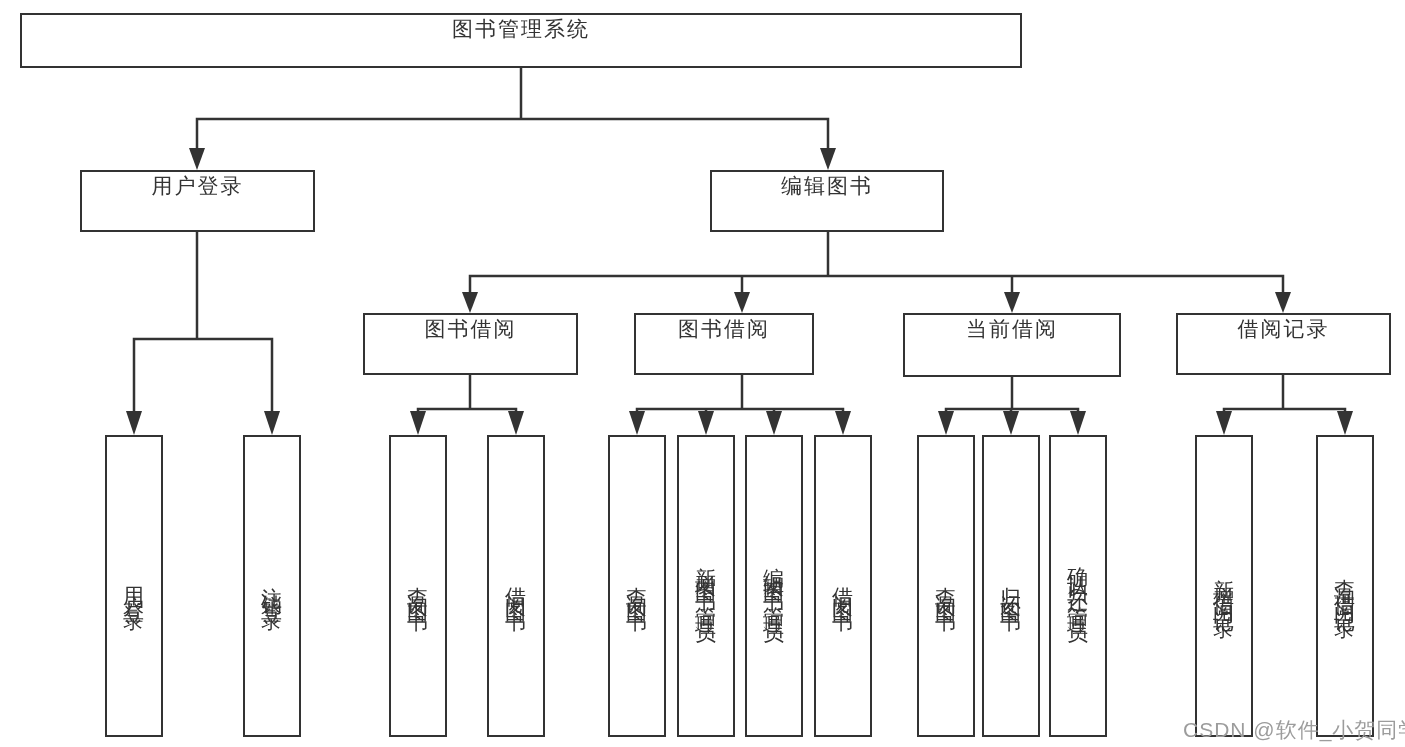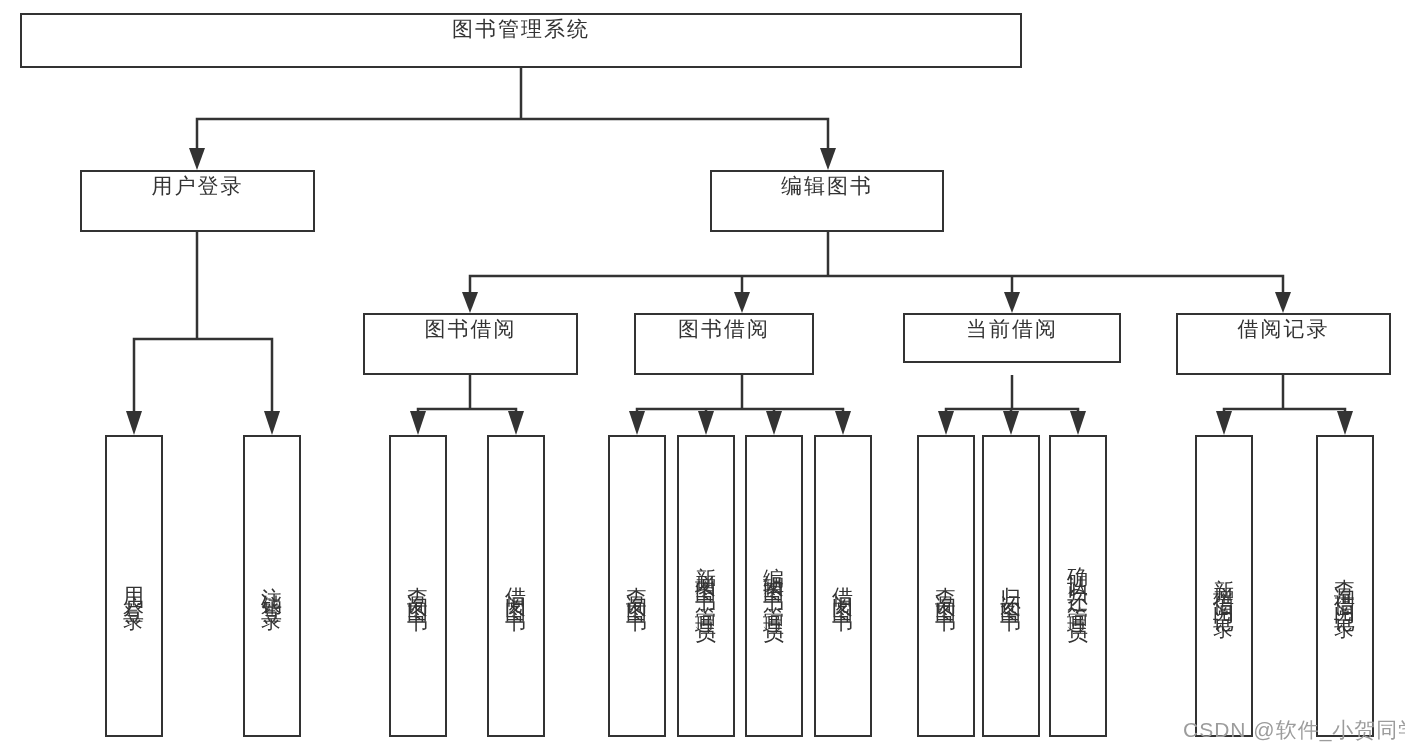--- a/index.html
+++ b/index.html
@@ -87,21 +87,21 @@
   <div class="hbox" style="left:710px;top:170px;width:234px;height:62px">
     <span>编辑图书</span>
   </div>
 
   <div class="hbox" style="left:363px;top:313px;width:215px;height:62px">
     <span>图书借阅</span>
   </div>
   <div class="hbox" style="left:634px;top:313px;width:180px;height:62px">
     <span>图书借阅</span>
   </div>
-  <div class="hbox" style="left:903px;top:313px;width:218px;height:50px">
+  <div class="hbox" style="left:903px;top:313px;width:218px;height:64px">
     <span>当前借阅</span>
   </div>
   <div class="hbox" style="left:1176px;top:313px;width:215px;height:62px">
     <span>借阅记录</span>
   </div>
 
   <div class="vbox" style="left:105px">
     <span class="vtext">用户登录</span>
   </div>
   <div class="vbox" style="left:243px">

